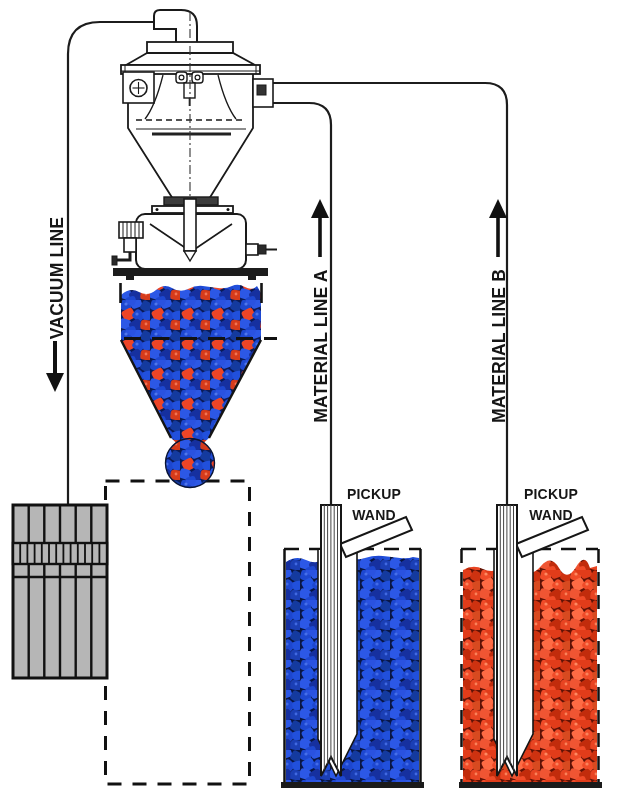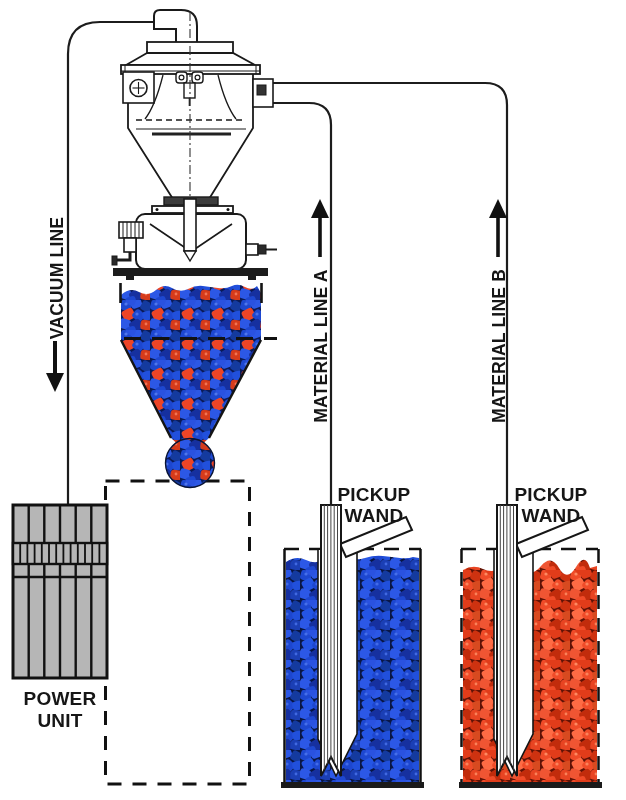--- a/index.html
+++ b/index.html
@@ -15,21 +15,21 @@
     position:absolute;
     color:#161616;
     font-weight:bold;
     white-space:nowrap;
     transform:translate(-50%,-50%);
     letter-spacing:.2px;
     text-align:center;
   }
   .lbl.vert{transform:translate(-50%,-50%) rotate(-90deg);}
   .lbl.line-label{font-size:17.5px;}
-  .lbl.block-label{font-size:19px;line-height:21px;white-space:normal;width:84px;}
+  .lbl.block-label{font-size:14px;line-height:21px;white-space:normal;width:84px;}
   .lbl.power{width:96px;line-height:22px;}
 </style>
 </head>
 <body>
 
 <div id="stage">
 
 <svg id="art" width="626" height="800" viewBox="0 0 626 800">
   <defs>
 
@@ -247,15 +247,14 @@
 <div class="lbl vert line-label" style="left:57px;top:278px;">VACUUM LINE</div>
 
 <div class="lbl vert line-label" style="left:321px;top:346px;">MATERIAL LINE A</div>
 
 <div class="lbl vert line-label" style="left:499px;top:346px;">MATERIAL LINE B</div>
 
 <div class="lbl block-label" style="left:374px;top:505px;">PICKUP WAND</div>
 
 <div class="lbl block-label" style="left:551px;top:505px;">PICKUP WAND</div>
 
-<div class="lbl block-label power" style="left:60px;top:710px;">POWER UNIT</div>
 
 </div>
 
 </body></html>

